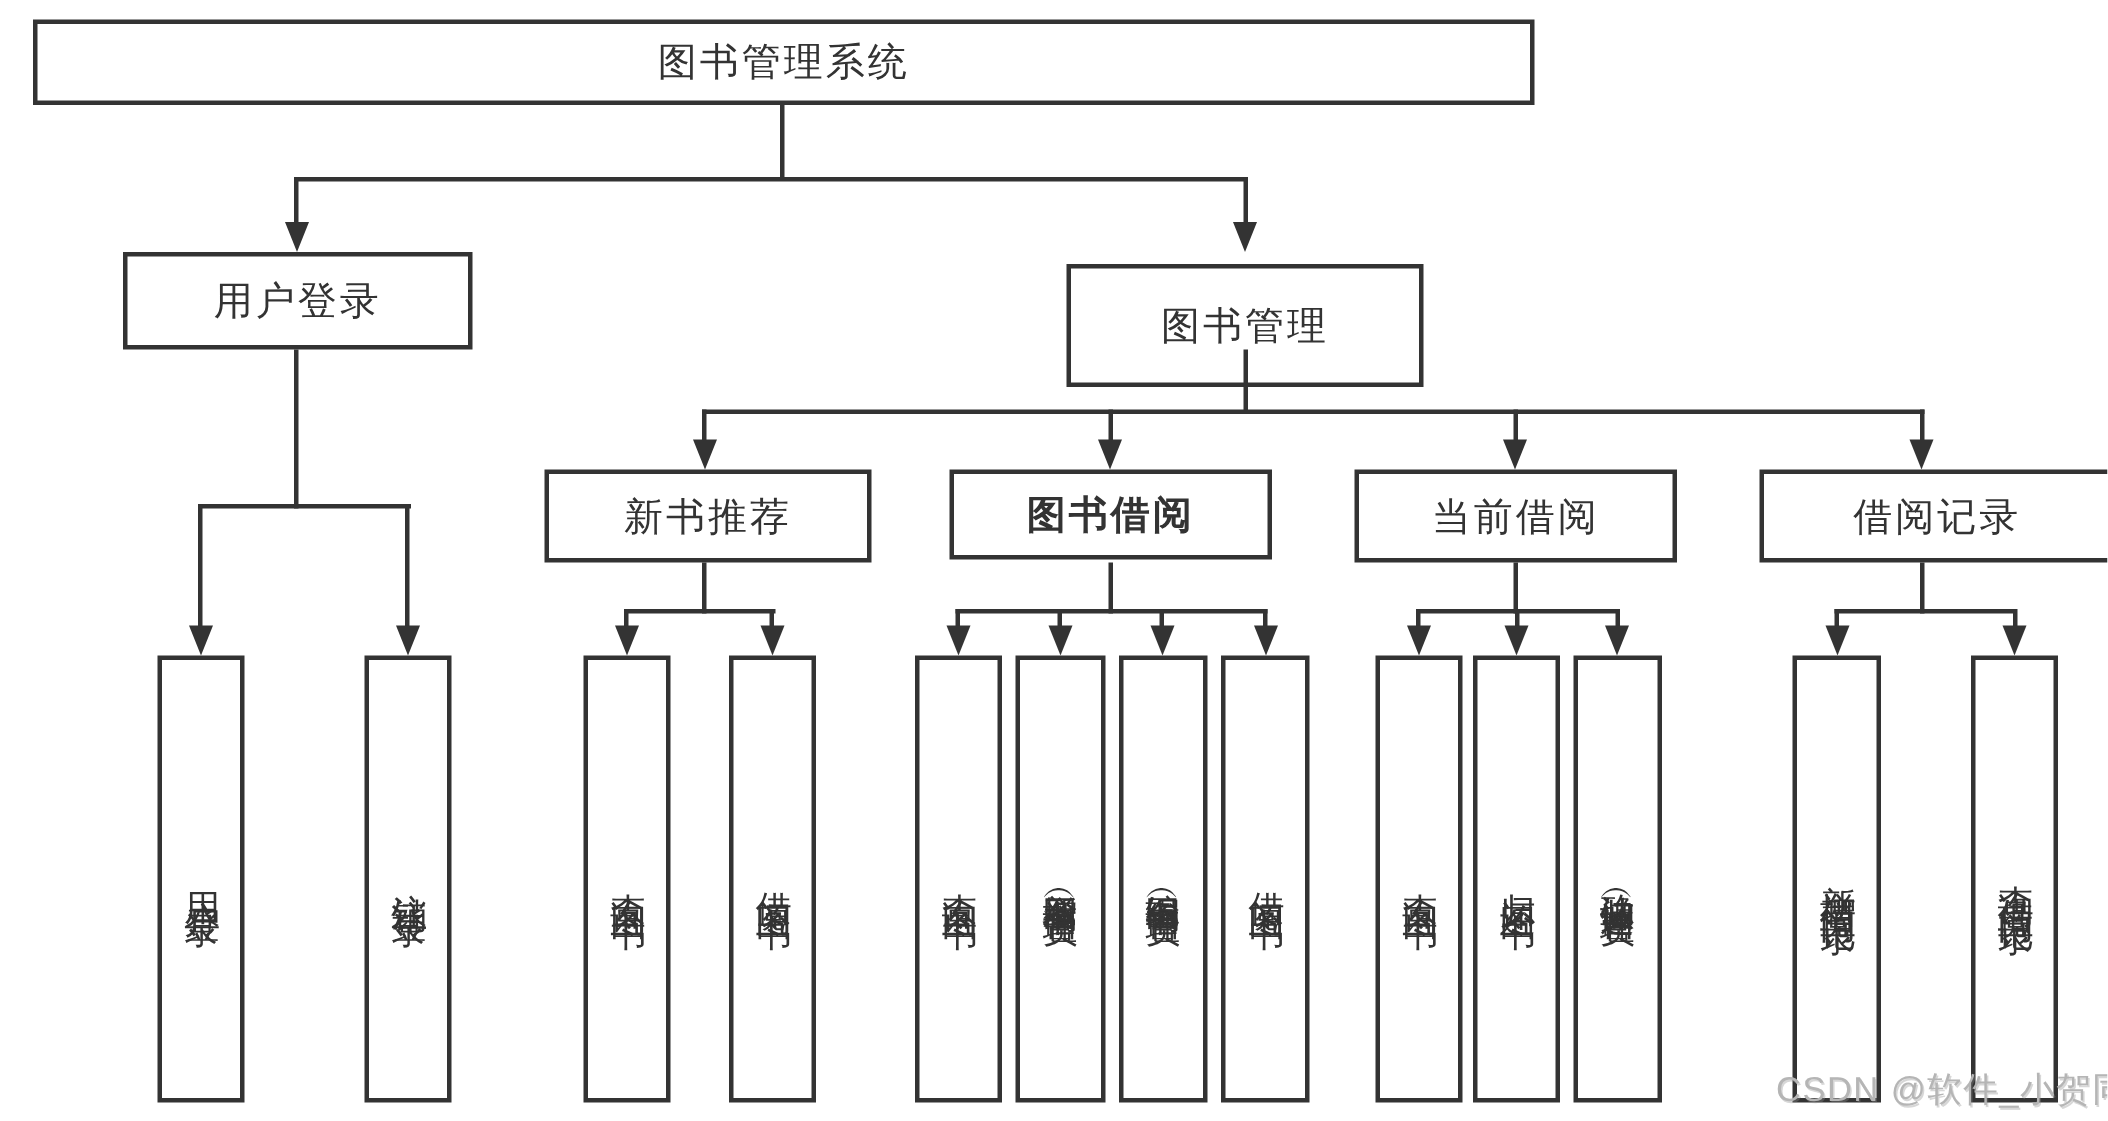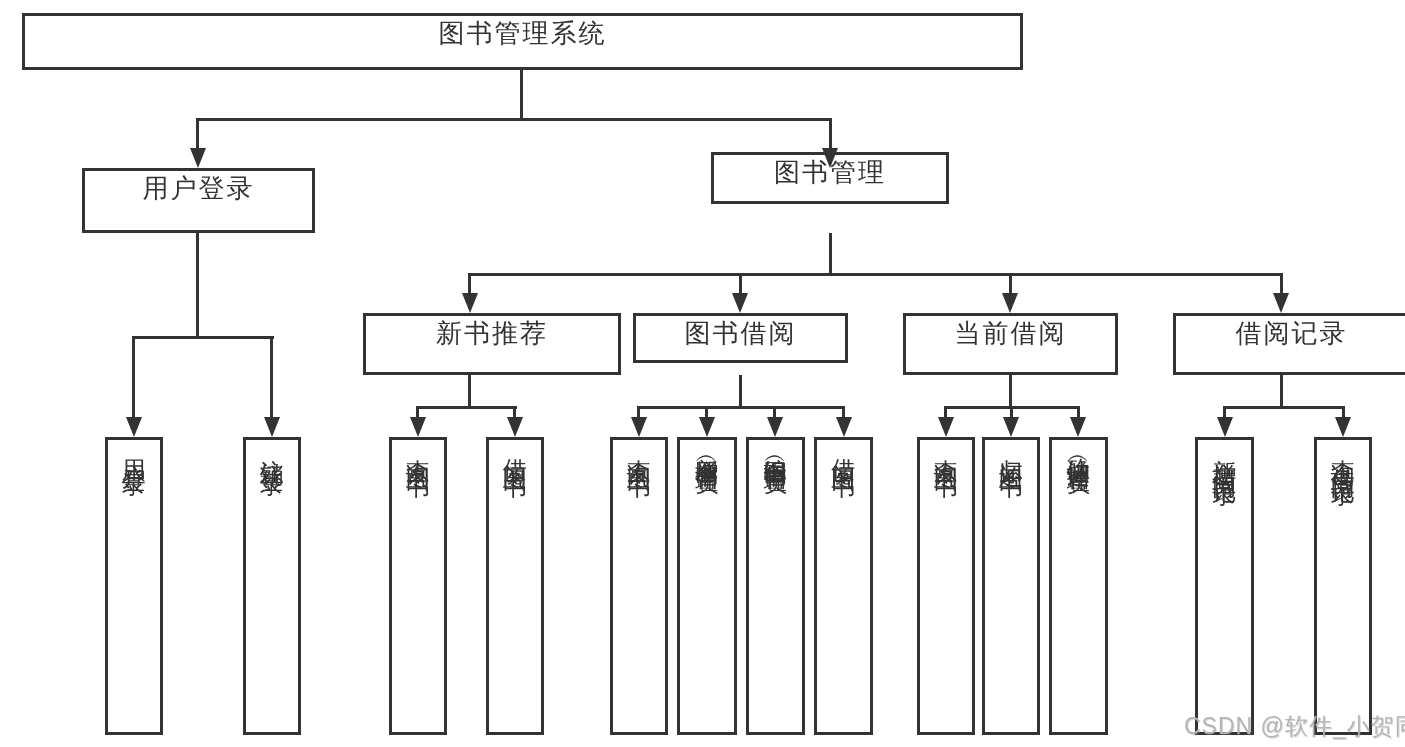--- a/index.html
+++ b/index.html
@@ -10,21 +10,21 @@
   }
   html,body{margin:0;padding:0;background:var(--bg);}
   .stage{
     position:relative;width:1405px;height:747px;background:var(--bg);
     font-family:"Liberation Sans","DejaVu Sans",sans-serif;
     overflow:hidden;
   }
   .box{
     position:absolute;box-sizing:border-box;
     border:3px solid var(--line);background:var(--bg);
-    display:flex;align-items:flex-start;justify-content:center;
+    display:flex;align-items:center;justify-content:center;
   }
   .hlabel{
     font-size:26px;color:var(--ink);letter-spacing:2px;white-space:nowrap;
   }
   .leaf span{
     writing-mode:vertical-rl;text-orientation:mixed;
     font-size:24px;color:var(--ink);letter-spacing:5px;line-height:1.15;
     white-space:nowrap;
   }
   .leaf.long span{font-size:23px;letter-spacing:2px;}
@@ -47,29 +47,29 @@
 <div class="stage">
 
   <div class="box" style="left:22px;top:13px;width:1001px;height:57px;">
     <span class="hlabel">图书管理系统</span>
   </div>
 
   <div class="box" style="left:82px;top:168px;width:233px;height:65px;">
     <span class="hlabel">用户登录</span>
   </div>
 
-  <div class="box" style="left:711px;top:152px;width:238px;height:52px;">
+  <div class="box" style="left:711px;top:176px;width:238px;height:82px;">
     <span class="hlabel">图书管理</span>
   </div>
 
-  <div class="box" style="left:363px;top:313px;width:258px;height:62px;">
+  <div class="box" style="left:363px;top:313px;width:218px;height:62px;">
     <span class="hlabel">新书推荐</span>
   </div>
 
-  <div class="box" style="left:633px;top:313px;width:215px;height:50px;">
+  <div class="box" style="left:633px;top:313px;width:215px;height:60px;font-weight:bold;">
     <span class="hlabel">图书借阅</span>
   </div>
 
   <div class="box" style="left:903px;top:313px;width:215px;height:62px;font-family:Liberation Serif, serif;">
     <span class="hlabel">当前借阅</span>
   </div>
 
   <div class="box" style="left:1173px;top:313px;width:237px;height:62px;">
     <span class="hlabel">借阅记录</span>
   </div>

